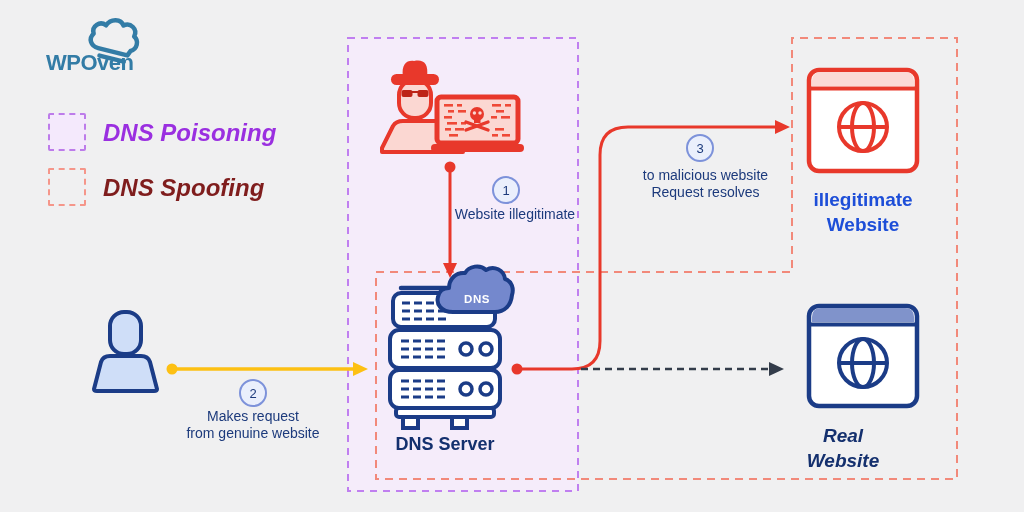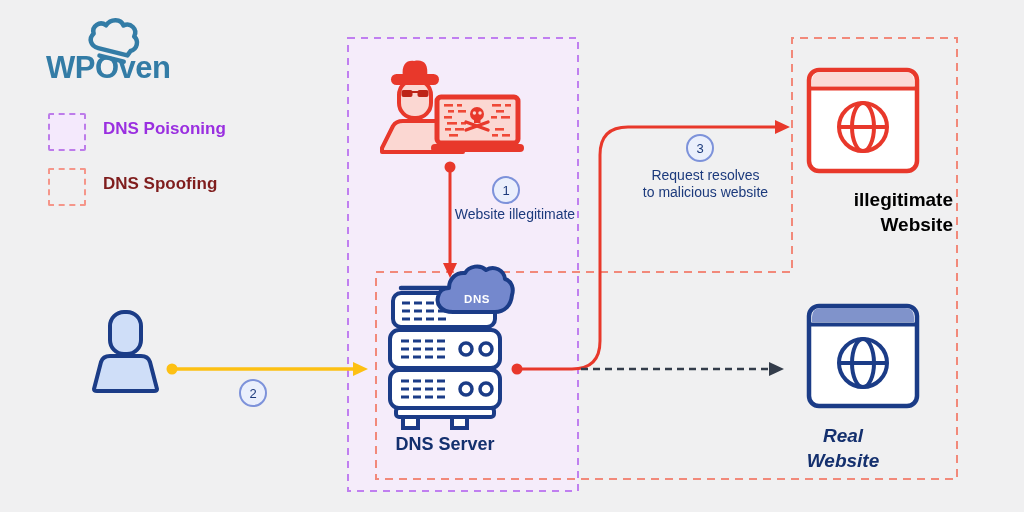--- a/index.html
+++ b/index.html
@@ -5,52 +5,52 @@
   html,body{margin:0;padding:0;background:#e4e4e6;}
   .canvas{
     position:relative;width:1024px;height:512px;overflow:hidden;
     background:#f0f0f1;
     font-family:"Liberation Sans",sans-serif;
   }
   .layer{position:absolute;left:0;top:0;width:1024px;height:512px;}
   
   .logo-text{
     position:absolute;left:46px;top:50px;
-    font-size:31px;font-weight:bold;color:#337ca6;letter-spacing:-0.5px;
+    font-size:22px;font-weight:bold;color:#337ca6;letter-spacing:-0.5px;
   }
   .logo-hat{position:absolute;left:84px;top:16px;}
   
   .legend-swatch{
     position:absolute;width:34px;height:34px;border:2px dashed #bd7cea;
     background:#f4e9fc;border-radius:2px;
   }
   .legend-swatch.spoof{border-color:#f5968a;background:transparent;}
   .legend-label{
-    position:absolute;font-size:17px;font-weight:bold;white-space:nowrap;
+    position:absolute;font-size:24px;font-weight:bold;white-space:nowrap;font-style:italic;
   }
   .legend-label.poison{color:#9a2fe0;}
   .legend-label.spoof{color:#7f1d1d;}
   
   .badge{
     position:absolute;width:24px;height:24px;border-radius:50%;
     border:2px solid #7d92da;background:#eaeffc;color:#1c3a7c;
     font-size:13px;display:flex;align-items:center;justify-content:center;
     box-sizing:content-box;
   }
   
   .step-text{
     position:absolute;text-align:center;color:#1c3a7c;
     font-size:14px;line-height:17px;
   }
   
   .node-label{
     position:absolute;text-align:center;font-weight:bold;white-space:nowrap;
   }
   .node-label.navy{color:#14306e;}
-  .node-label.red{color:#000000;text-align:right;}
+  .node-label.red{color:#1d4ed8;}
   .dns-server-label{font-size:18px;}
   .site-label{font-size:19px;line-height:25px;}
 </style>
 </head>
 <body>
 
 <div class="canvas">
 
   <svg class="layer" viewBox="0 0 1024 512">
 
@@ -204,23 +204,27 @@
     <div class="legend-label spoof" style="left:103px;top:174px;">DNS Spoofing</div>
   </div>
 
   <div class="badge" style="left:492px;top:176px;">1</div>
   <div class="badge" style="left:239px;top:379px;">2</div>
   <div class="badge" style="left:686px;top:134px;">3</div>
 
   <div class="step-text" style="left:425px;top:206px;width:180px;">
     <div>Website illegitimate</div>
   </div>
+  <div class="step-text" style="left:153px;top:408px;width:200px;">
+    <div>Makes request</div>
+    <div>from genuine website</div>
+  </div>
   <div class="step-text" style="left:608px;top:167px;width:195px;">
+    <div>to malicious website</div>
     <div>Request resolves</div>
-    <div>to malicious website</div>
   </div>
 
   <div class="node-label navy dns-server-label" style="left:355px;top:434px;width:180px;">DNS Server</div>
 
   <div class="node-label red site-label" style="left:773px;top:187px;width:180px;">
     <div>illegitimate</div>
     <div>Website</div>
   </div>
 
   <div class="node-label navy site-label" style="left:753px;top:423px;width:180px;font-style:italic;">

